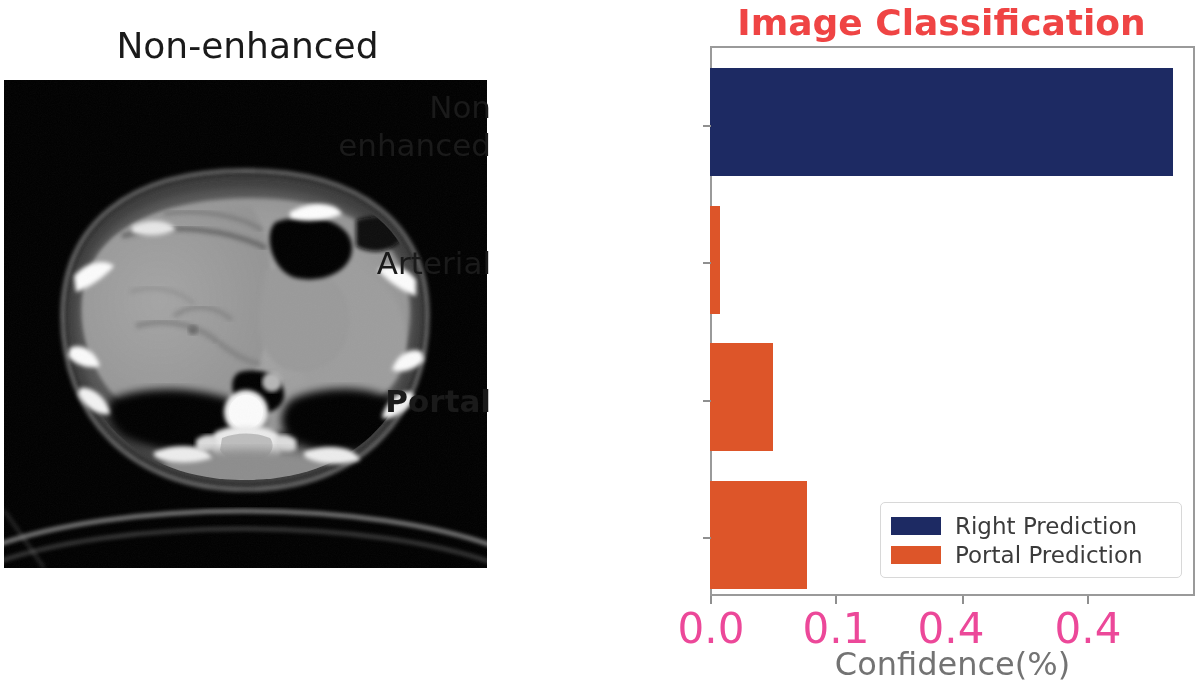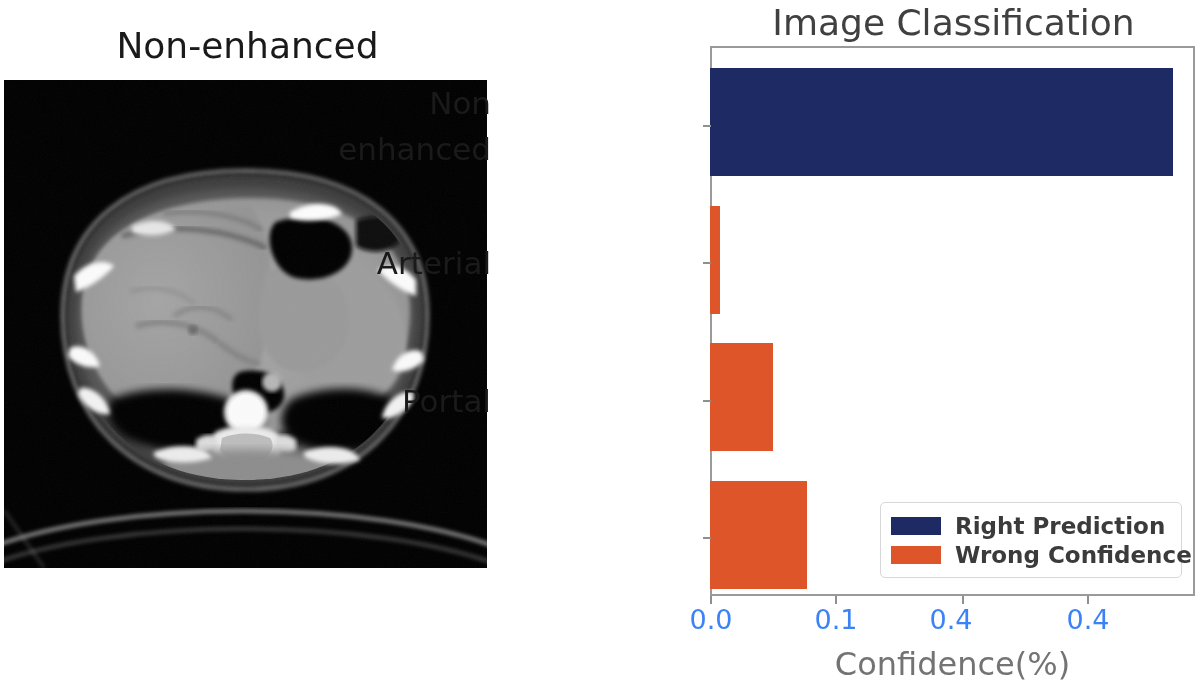--- a/index.html
+++ b/index.html
@@ -57,27 +57,28 @@
   
   #chart-panel {
     position: absolute;
     left: 495px;
     top: 0px;
     width: 705px;
     height: 690px;
   }
   #chart-title {
     position: absolute;
-    left: 216px;   
+    left: 204px;   
     top: 2px;
     width: 485px;  
     text-align: center;
     font-size: 36px;
-    color: #404040;
-    white-space: nowrap;
+    color: #ef4444;
+    white-space: nowrap;
+    font-weight: bold;
   }
   
   #plot-frame {
     position: absolute;
     left: 215px;
     top: 46px;
     width: 485px;
     height: 550px;
     border: 2px solid #9a9a9a;
     box-sizing: border-box;
@@ -92,43 +93,43 @@
   }
   .bar {
     position: absolute;
     left: 0px;
   }
   .ytick-label {
     position: absolute;
     right: 709px;           
     text-align: right;
     font-size: 31px;
-    line-height: 46px;
+    line-height: 38px;
     color: #1a1a1a;
     white-space: pre;
     transform: translateY(-50%);
   }
   .ytick-mark {
     position: absolute;
     width: 8px;
     height: 2px;
     background: #8f8f8f;
   }
   .xtick-mark {
     position: absolute;
     width: 2px;
     height: 8px;
     background: #8f8f8f;
     top: 596px;
   }
   .xtick-label {
     position: absolute;
     top: 604px;
-    font-size: 27px;
-    color: #3b82f6;
+    font-size: 42px;
+    color: #ec4899;
     transform: translateX(-50%);
     white-space: nowrap;
   }
   #xaxis-label {
     position: absolute;
     left: 215px;
     top: 645px;
     width: 485px;
     text-align: center;
     font-size: 32px;
@@ -141,21 +142,20 @@
     position: absolute;
     left: 385px;      
     top: 502px;
     width: 302px;     
     height: 76px;     
     background: #ffffff;
     border: 1px solid #d8d8d8;
     border-radius: 5px;
     box-sizing: border-box;
     padding: 8px 10px;
-    font-weight: bold;
   }
   .legend-row {
     display: flex;
     align-items: center;
     height: 29px;
   }
   .legend-swatch {
     width: 50px;
     height: 18px;
     margin-right: 14px;
@@ -313,39 +313,39 @@
     </div>
 
     <div class="ytick-mark" style="left:208px; top:125px;"></div>
     <div class="ytick-mark" style="left:208px; top:262px;"></div>
     <div class="ytick-mark" style="left:208px; top:400px;"></div>
     <div class="ytick-mark" style="left:208px; top:537px;"></div>
 
     <div class="ytick-label" style="top:126px;">Non
 enhanced</div>
     <div class="ytick-label" style="top:263px;">Arterial</div>
-    <div class="ytick-label" style="top:401px;">Portal</div>
+    <div class="ytick-label" style="top:401px;font-weight:bold;">Portal</div>
 
     <div class="xtick-mark" style="left:215px;"></div>
     <div class="xtick-mark" style="left:340px;"></div>
     <div class="xtick-mark" style="left:467px;"></div>
     <div class="xtick-mark" style="left:592px;"></div>
 
     <div class="xtick-label" style="left:216px;">0.0</div>
     <div class="xtick-label" style="left:341px;">0.1</div>
     <div class="xtick-label" style="left:456px;">0.4</div>
     <div class="xtick-label" style="left:593px;">0.4</div>
 
     <div id="xaxis-label">Confidence(%)</div>
 
     <div id="legend">
       <div class="legend-row">
         <span class="legend-swatch" style="background:#1d2a63;"></span>
         <span class="legend-text">Right Prediction</span>
       </div>
       <div class="legend-row">
         <span class="legend-swatch" style="background:#dd5529;"></span>
-        <span class="legend-text">Wrong Confidence</span>
+        <span class="legend-text">Portal Prediction</span>
       </div>
     </div>
 
   </div>
 </div>
 
 </body></html>

